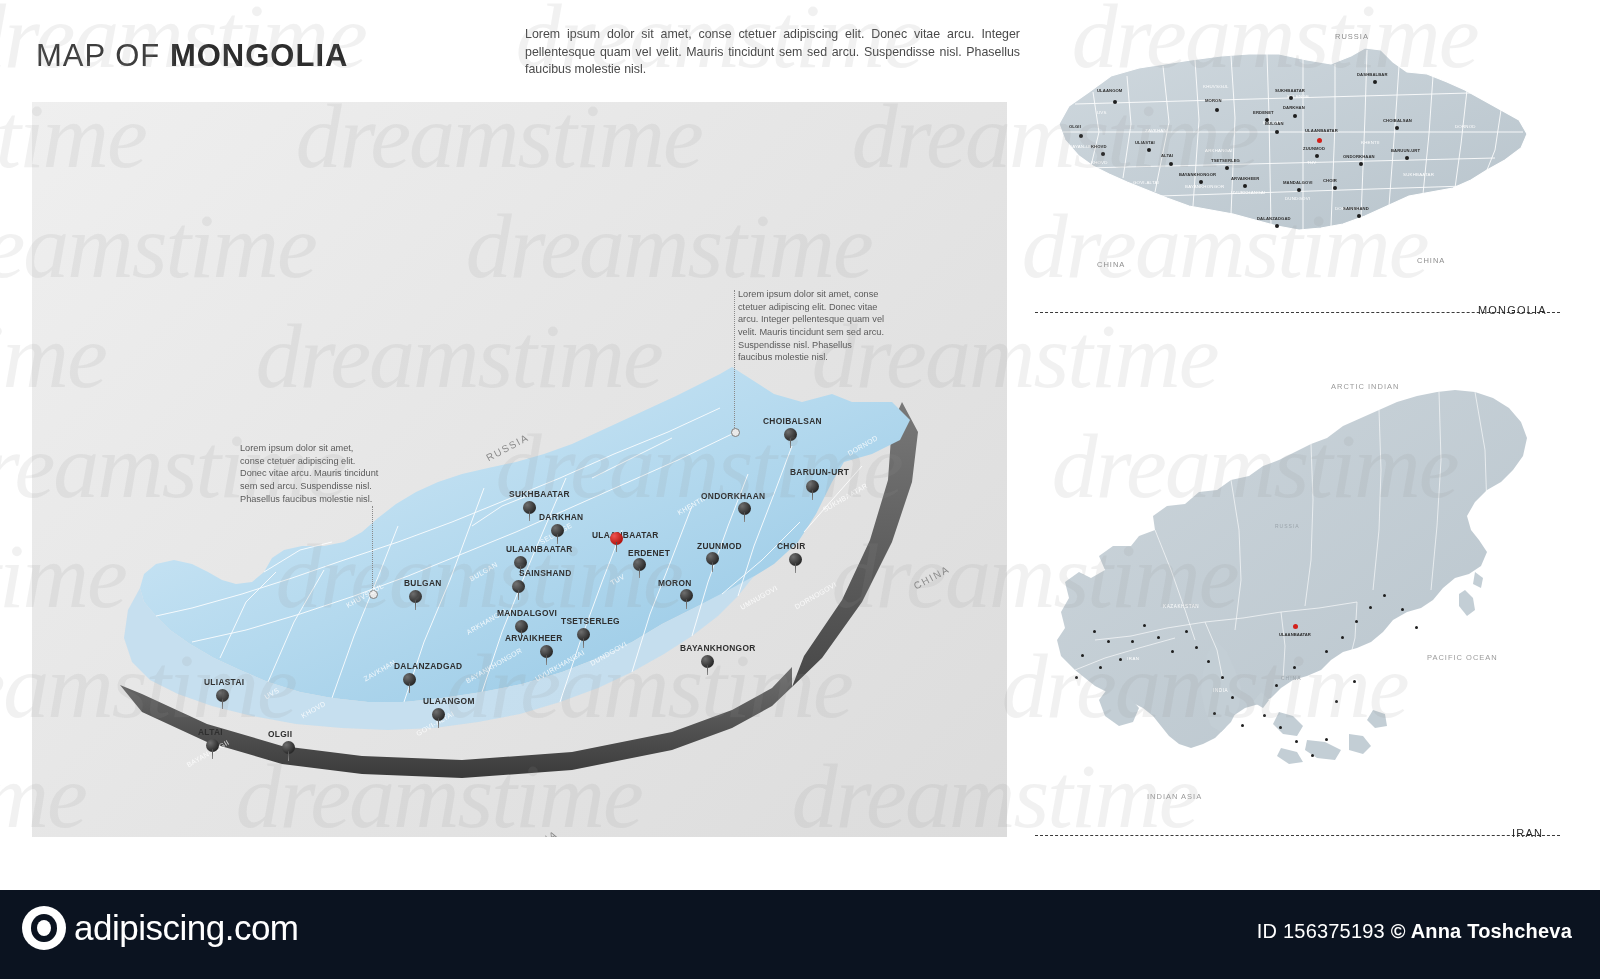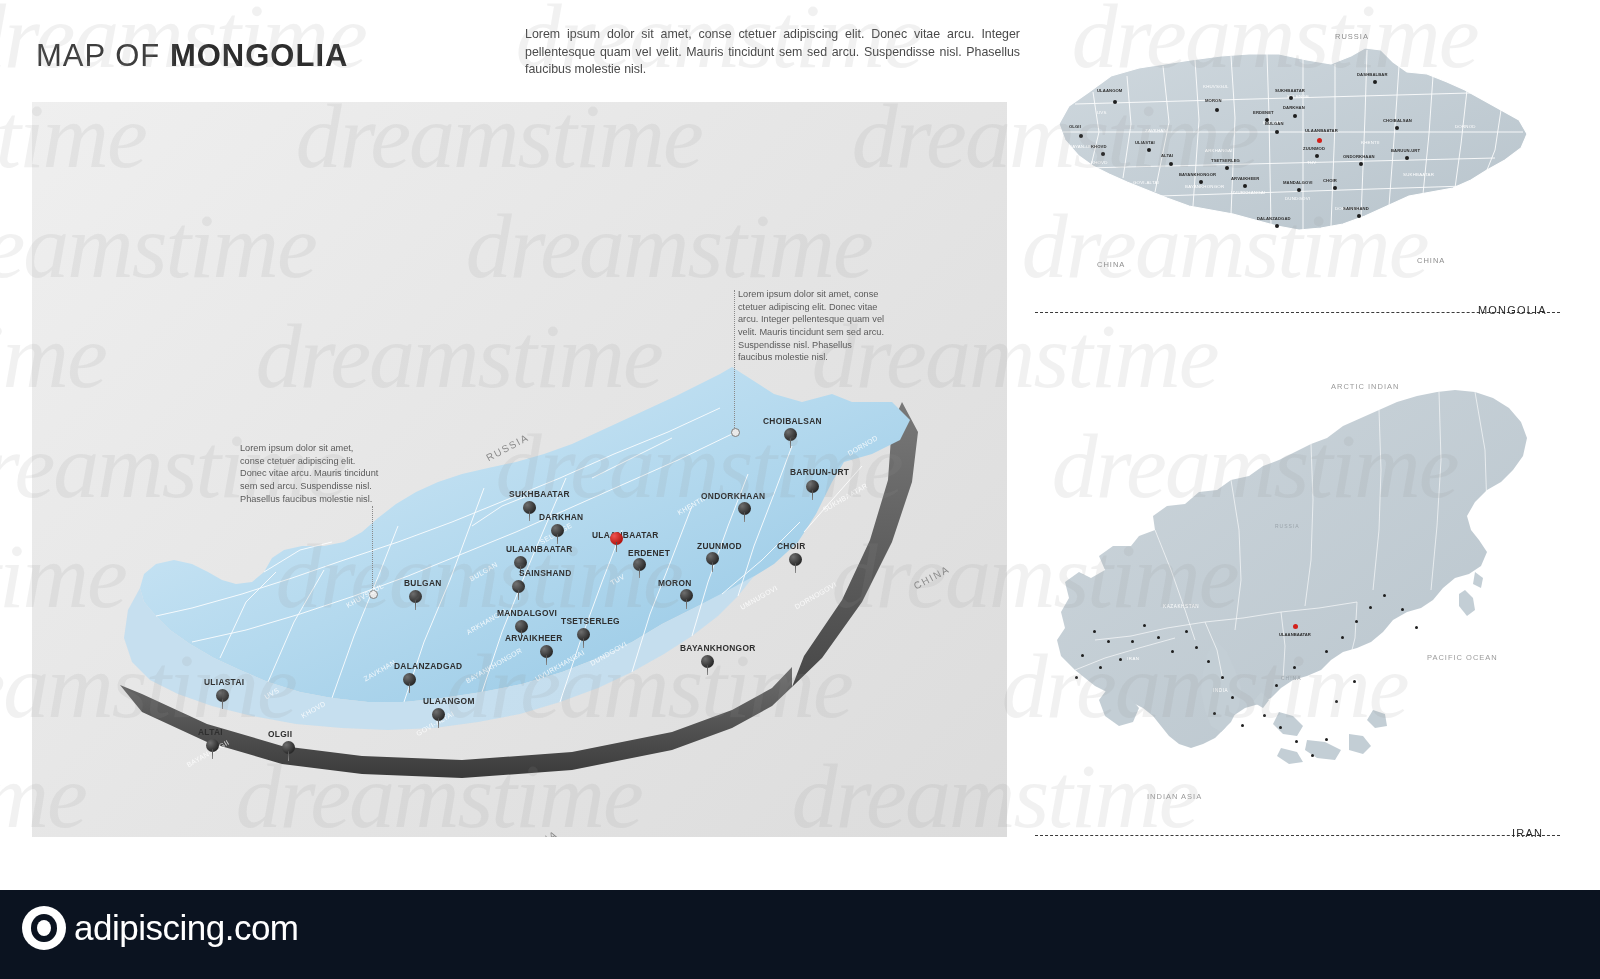--- a/index.html
+++ b/index.html
@@ -625,13 +625,17 @@
 </div>
 
 <div class="divider" style="top:835px;"></div>
 <div class="divider-label" style="left:1512px;top:827px;">IRAN</div>
 
 <div id="footer">
   <div id="logo">
     <div class="mark"></div>
     <div class="word">adipiscing.com</div>
   </div>
+  <div id="footer-right">
+    <span class="idnum">ID 156375193</span>
+    <span class="author">© Anna Toshcheva</span>
+  </div>
 </div>
 
 </body></html>

